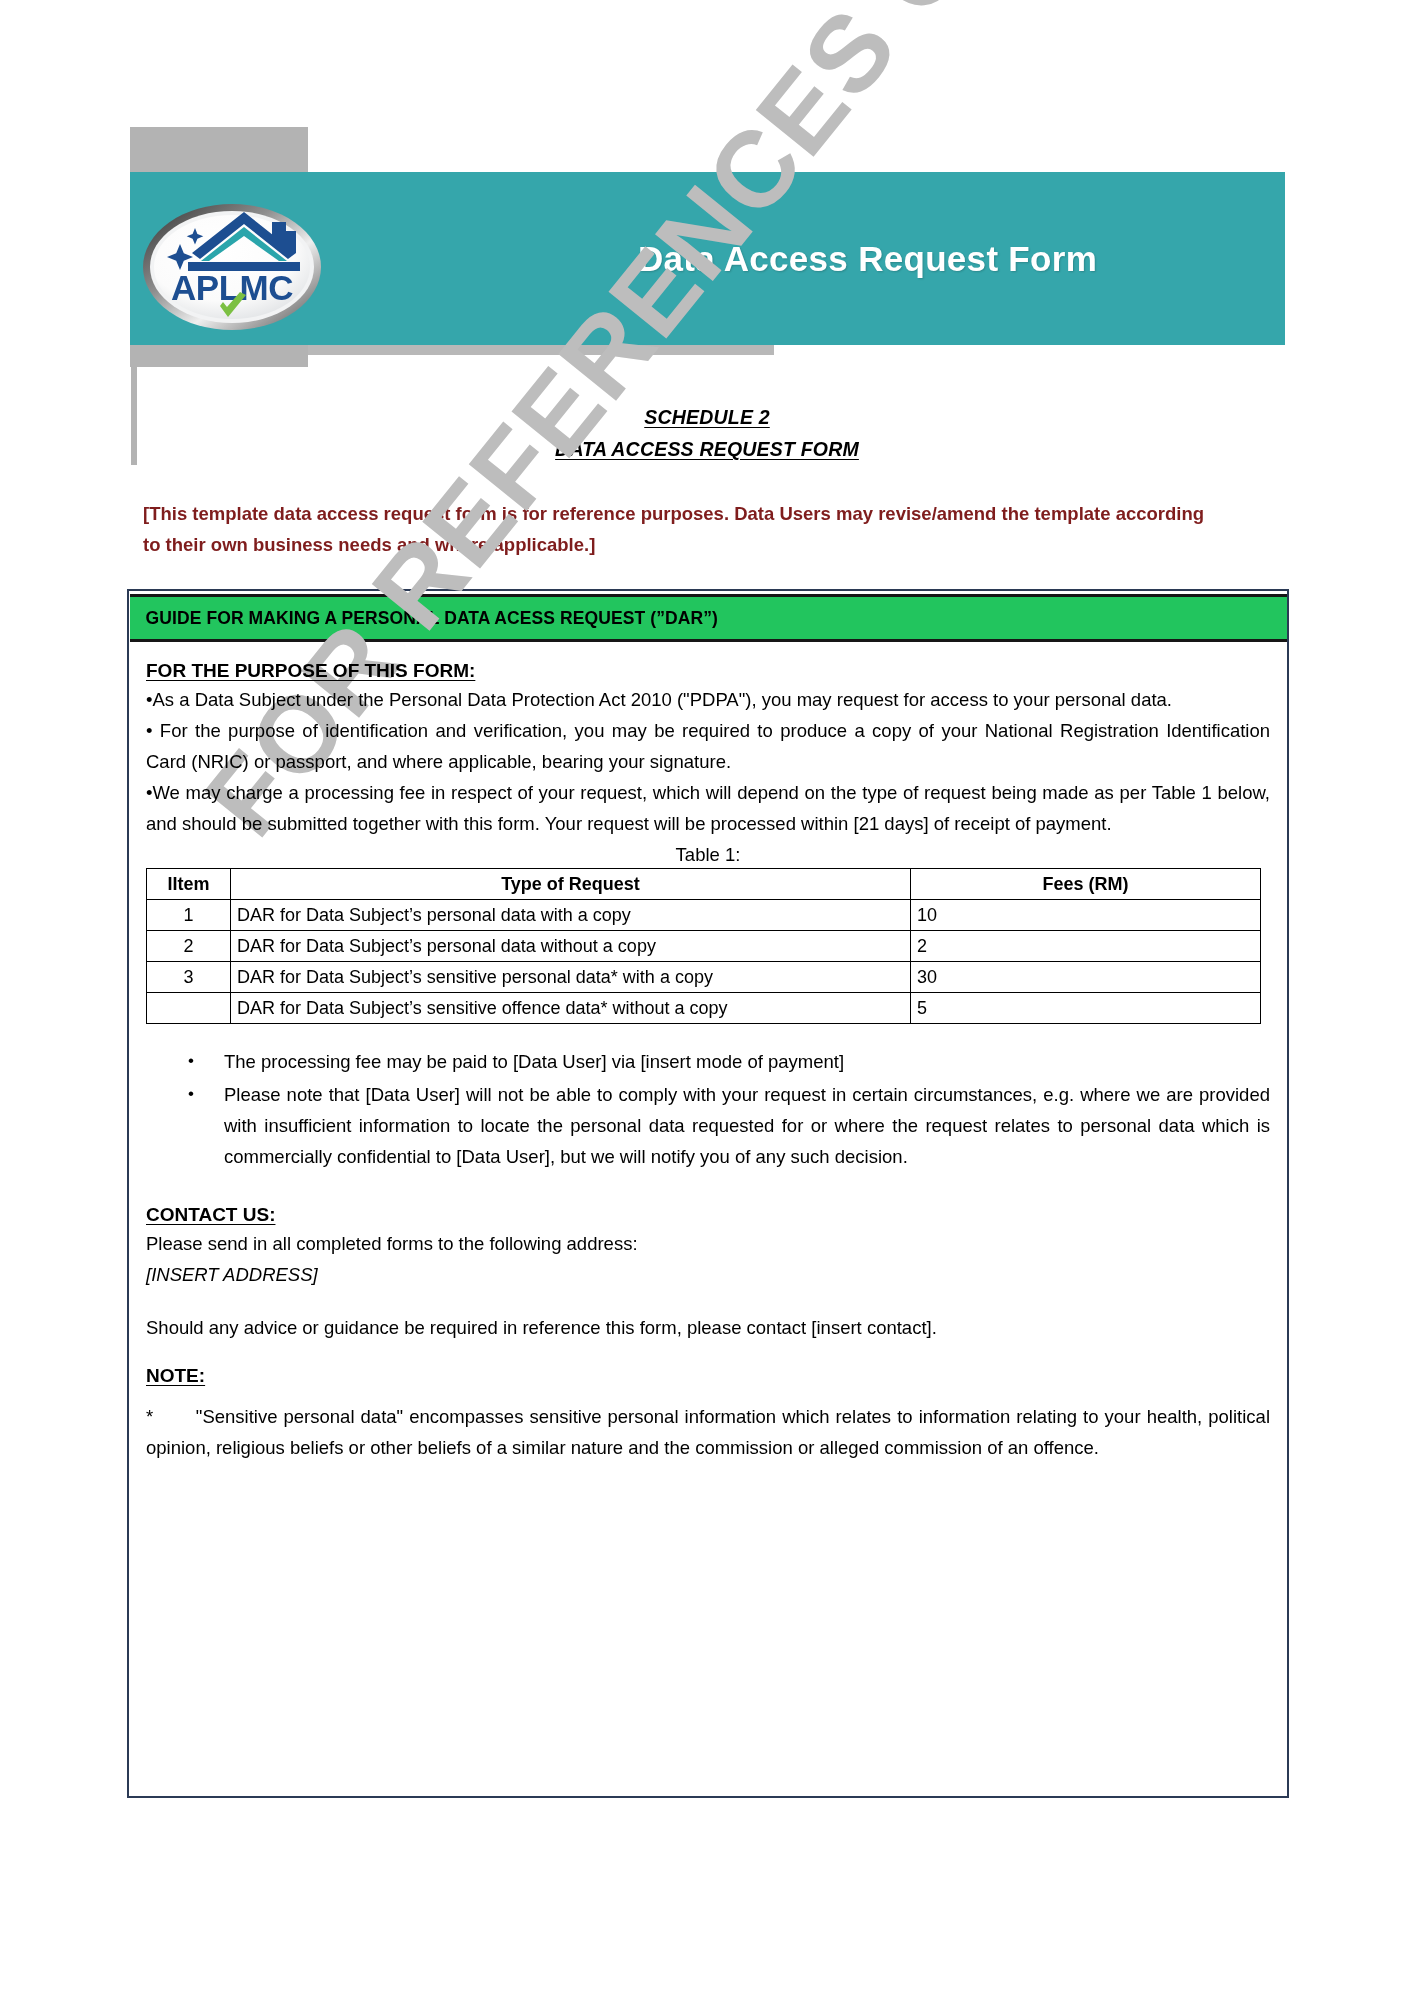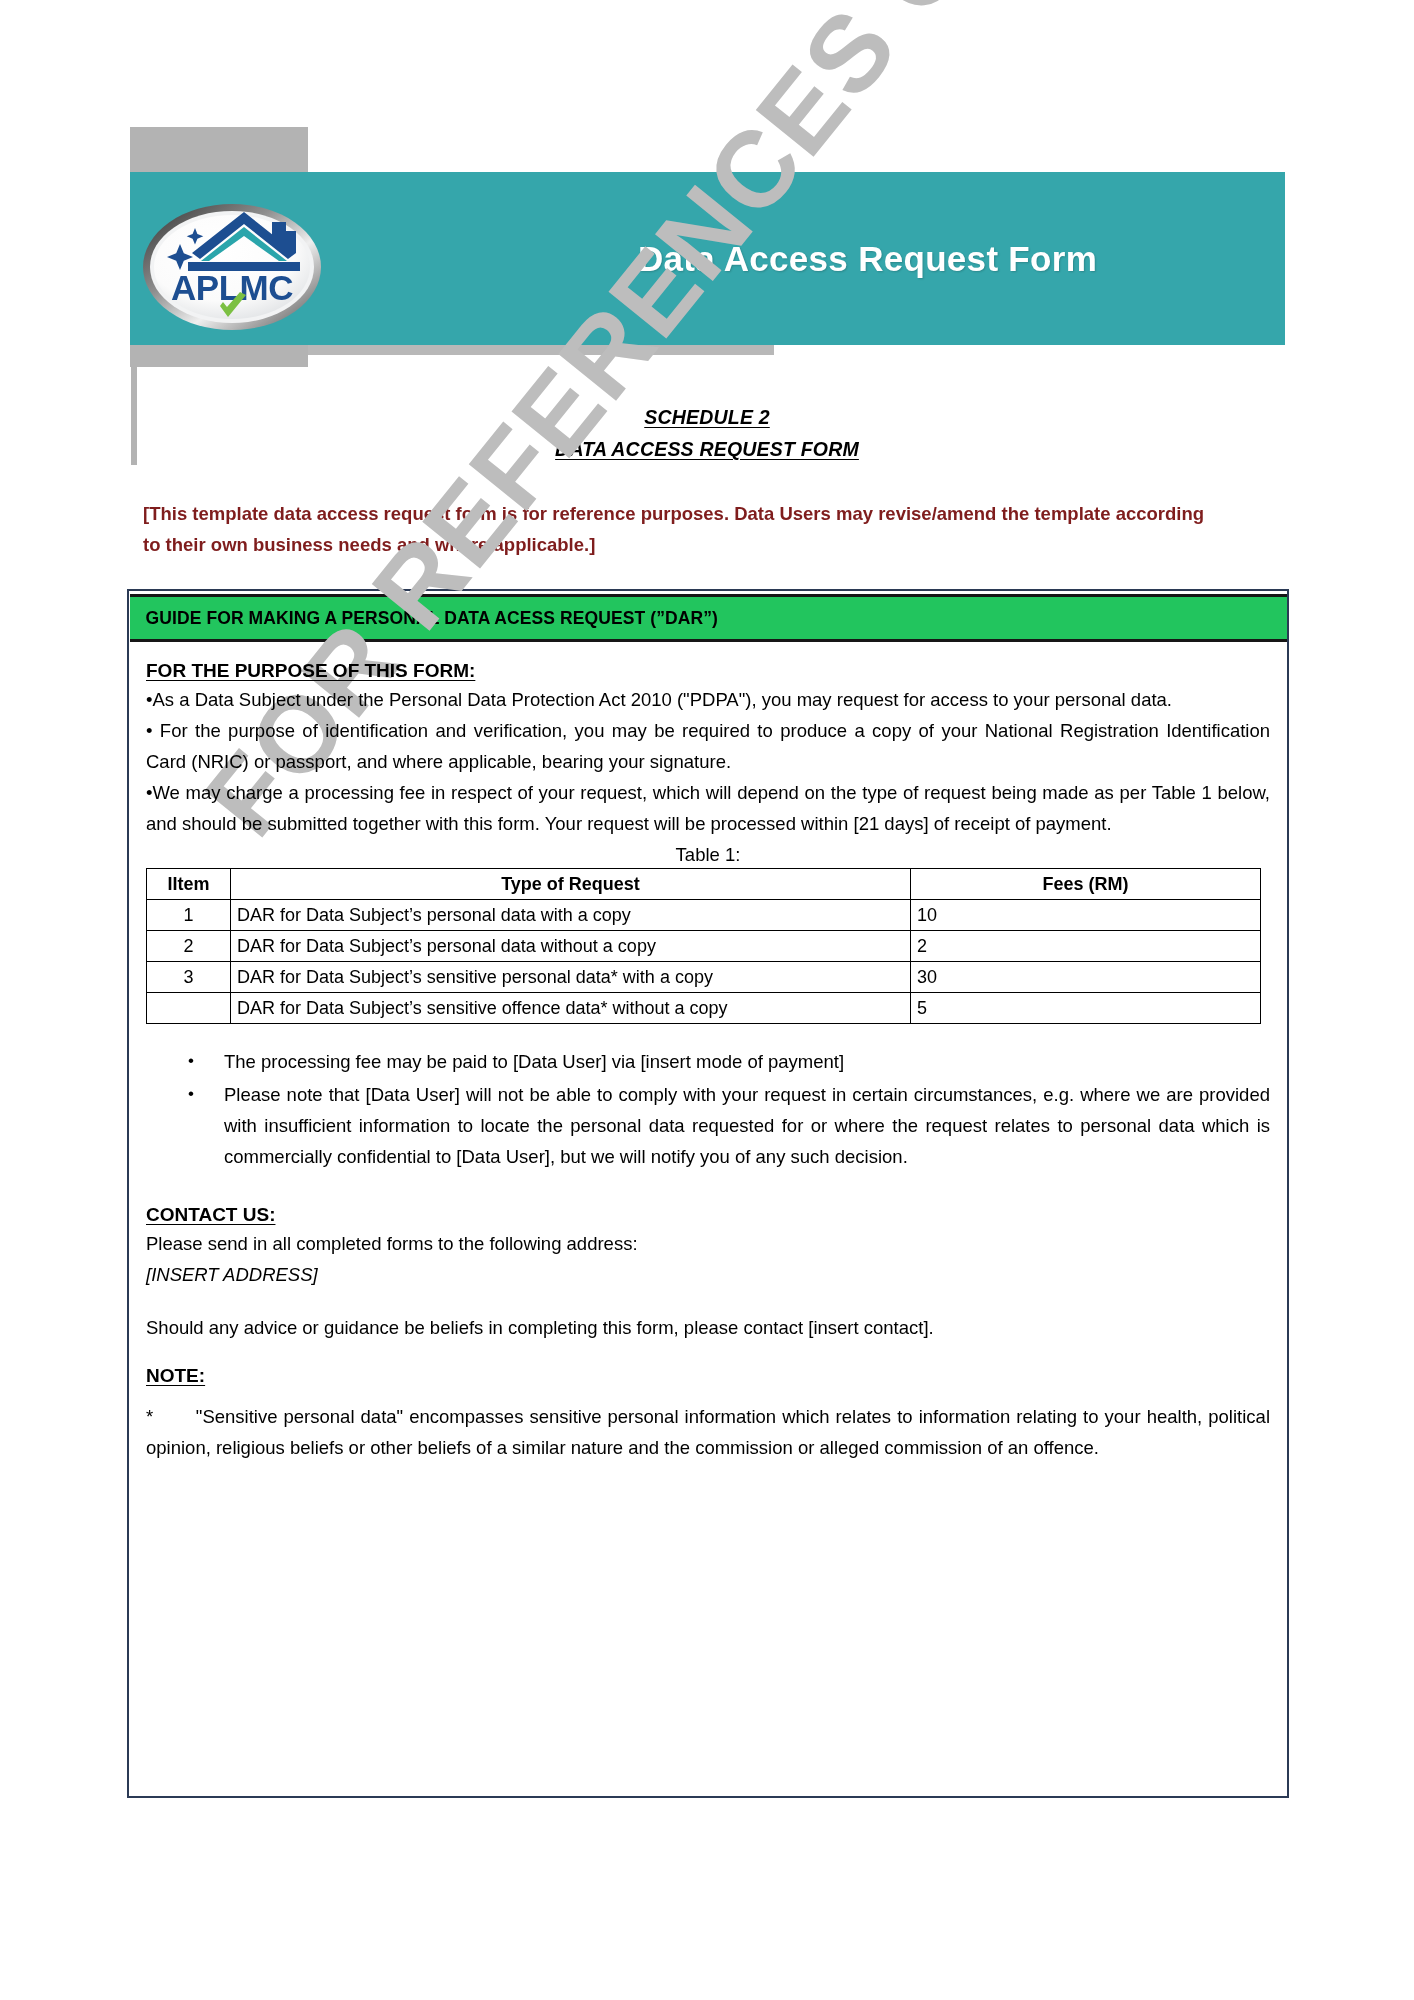--- a/index.html
+++ b/index.html
@@ -371,21 +371,21 @@
     <div class="gap-lg"></div>
 
     <div class="h-under">
       <span>CONTACT US:</span>
     </div>
     <p class="para nojust">Please send in all completed forms to the following address:</p>
     <p class="para nojust italic">[INSERT ADDRESS]</p>
 
     <div class="gap-md"></div>
 
-    <p class="para nojust">Should any advice or guidance be beliefs in completing this form, please contact [insert contact].</p>
+    <p class="para nojust">Should any advice or guidance be required in reference this form, please contact [insert contact].</p>
 
     <div class="gap-md"></div>
 
     <div class="h-under">
       <span>NOTE:</span>
     </div>
 
     <div class="gap-sm"></div>
 
     <p class="para"><span>*</span>&nbsp;&nbsp;&nbsp;&nbsp;&nbsp;&nbsp;&nbsp;<span>"Sensitive personal data" encompasses sensitive personal information which relates to information relating to your health, political opinion, religious beliefs or other beliefs of a similar nature and the commission or alleged commission of an offence.</span></p>

